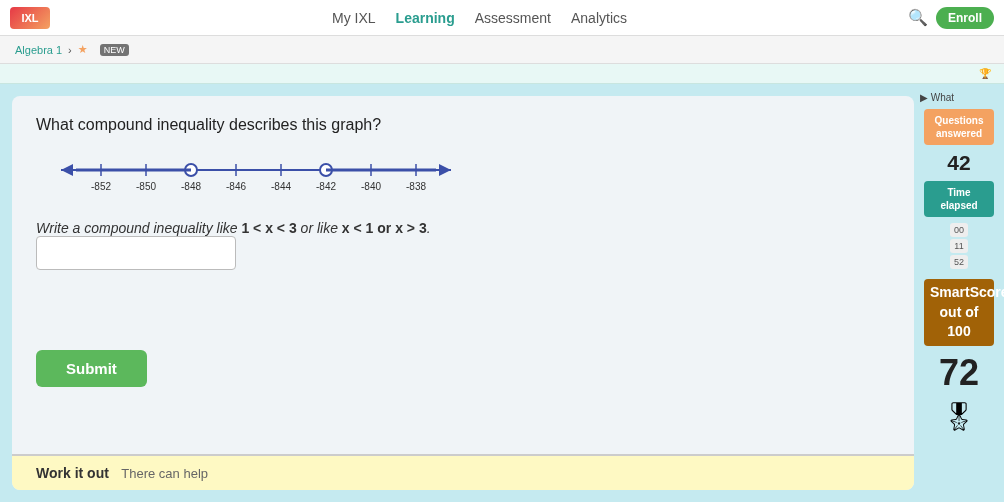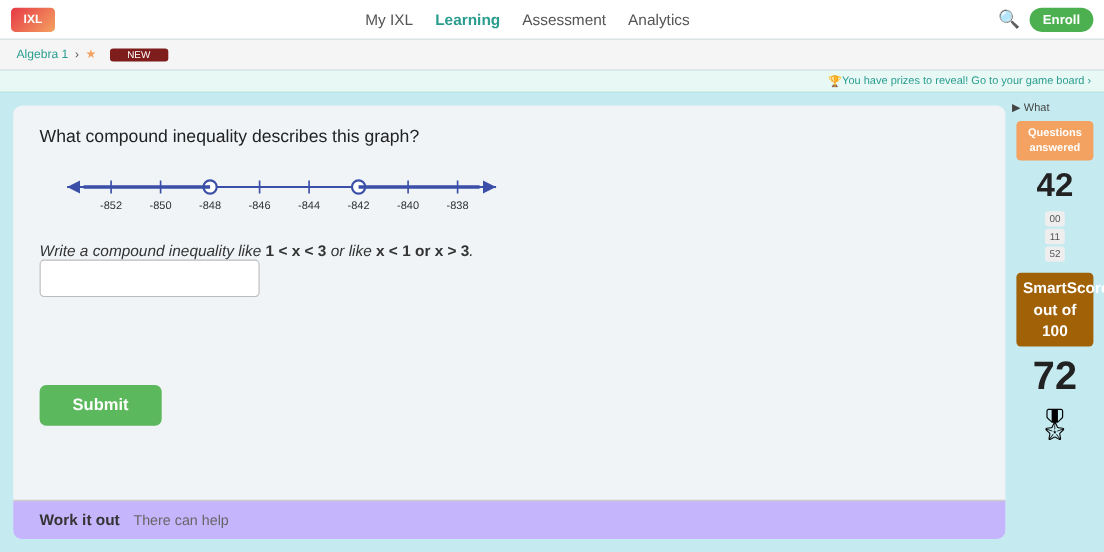--- a/index.html
+++ b/index.html
@@ -86,24 +86,24 @@
       border-bottom: 1px solid #ddd;
     }
     .breadcrumb-bar span {
       margin: 0 3px;
     }
     .breadcrumb-link {
       color: #2a9d8f;
       cursor: pointer;
     }
     .badge-new {
-      background: #7f1d1d;
+      background: #737373;
       color: white;
       font-size: 9px;
-      padding: 1px 16px;
+      padding: 1px 4px;
       border-radius: 3px;
       margin-left: 4px;
     }
 
     
     .prize-banner {
       background: #e8f8f5;
       border-bottom: 1px solid #c8e6e0;
       height: 20px;
       display: flex;
@@ -211,21 +211,21 @@
       padding: 5px 8px;
       font-size: 10px;
       font-weight: bold;
       cursor: pointer;
       text-align: center;
       line-height: 1.3;
       width: 70px;
     }
 
     .score-number {
-      font-size: 30px;
+      font-size: 21px;
       font-weight: bold;
       color: #222;
       text-align: center;
     }
 
     .time-elapsed-btn {
       background: #2a9d8f;
       color: white;
       border: none;
       border-radius: 4px;
@@ -303,21 +303,20 @@
 <div class="breadcrumb-bar">
   <span class="breadcrumb-link">Algebra 1</span>
   <span> › </span>
   <span style="color:#f4a261;">★</span>
   <span> </span>
   <span class="badge-new">NEW</span>
 </div>
 
 <div class="prize-banner">
   <span>🏆 </span>
-  <span style="cursor:pointer;">You have prizes to reveal! Go to your game board ›</span>
 </div>
 
 <div class="main-area">
 
   <div class="problem-panel">
 
     <div class="question-text">What compound inequality describes this graph?</div>
 
     
     <div class="number-line-container">
@@ -364,21 +363,21 @@
       <span>Write a compound inequality like </span><b>1 &lt; x &lt; 3</b><span> or like </span><b>x &lt; 1 or x &gt; 3</b><span>.</span>
     </div>
 
     
     <input class="answer-input" type="text" placeholder="" style="">
 
     
     <button class="submit-btn">Submit</button>
 
     
-    <div style="position:absolute; bottom:0; left:0; right:0; background:#c4b5fd; border-top:2px solid #ccc; padding:8px 24px; border-radius:0 0 8px 8px;">
+    <div style="position:absolute; bottom:0; left:0; right:0; background:#fef9c3; border-top:2px solid #ccc; padding:8px 24px; border-radius:0 0 8px 8px;">
       <span style="font-weight:bold; font-size:14px; color:#333;">Work it out</span>
       <span style="font-size:13px; color:#666; margin-left:8px;">
         <span>There can help</span>
       </span>
     </div>
 
   </div>
 
   <div class="right-sidebar">
 
@@ -388,20 +387,23 @@
         <span>What</span>
       </button>
     </div>
 
     <button class="questions-answered-btn">
       <span>Questions answered</span>
     </button>
 
     <div class="score-number">42</div>
 
+    <button class="time-elapsed-btn">
+      <span>Time elapsed</span>
+    </button>
 
     <div class="score-mini">
       <span class="score-mini-box">00</span>
       <span class="score-mini-box">11</span>
       <span class="score-mini-box">52</span>
     </div>
 
     <button class="smartscore-btn">
       <span>SmartScore out of 100</span>
     </button>

